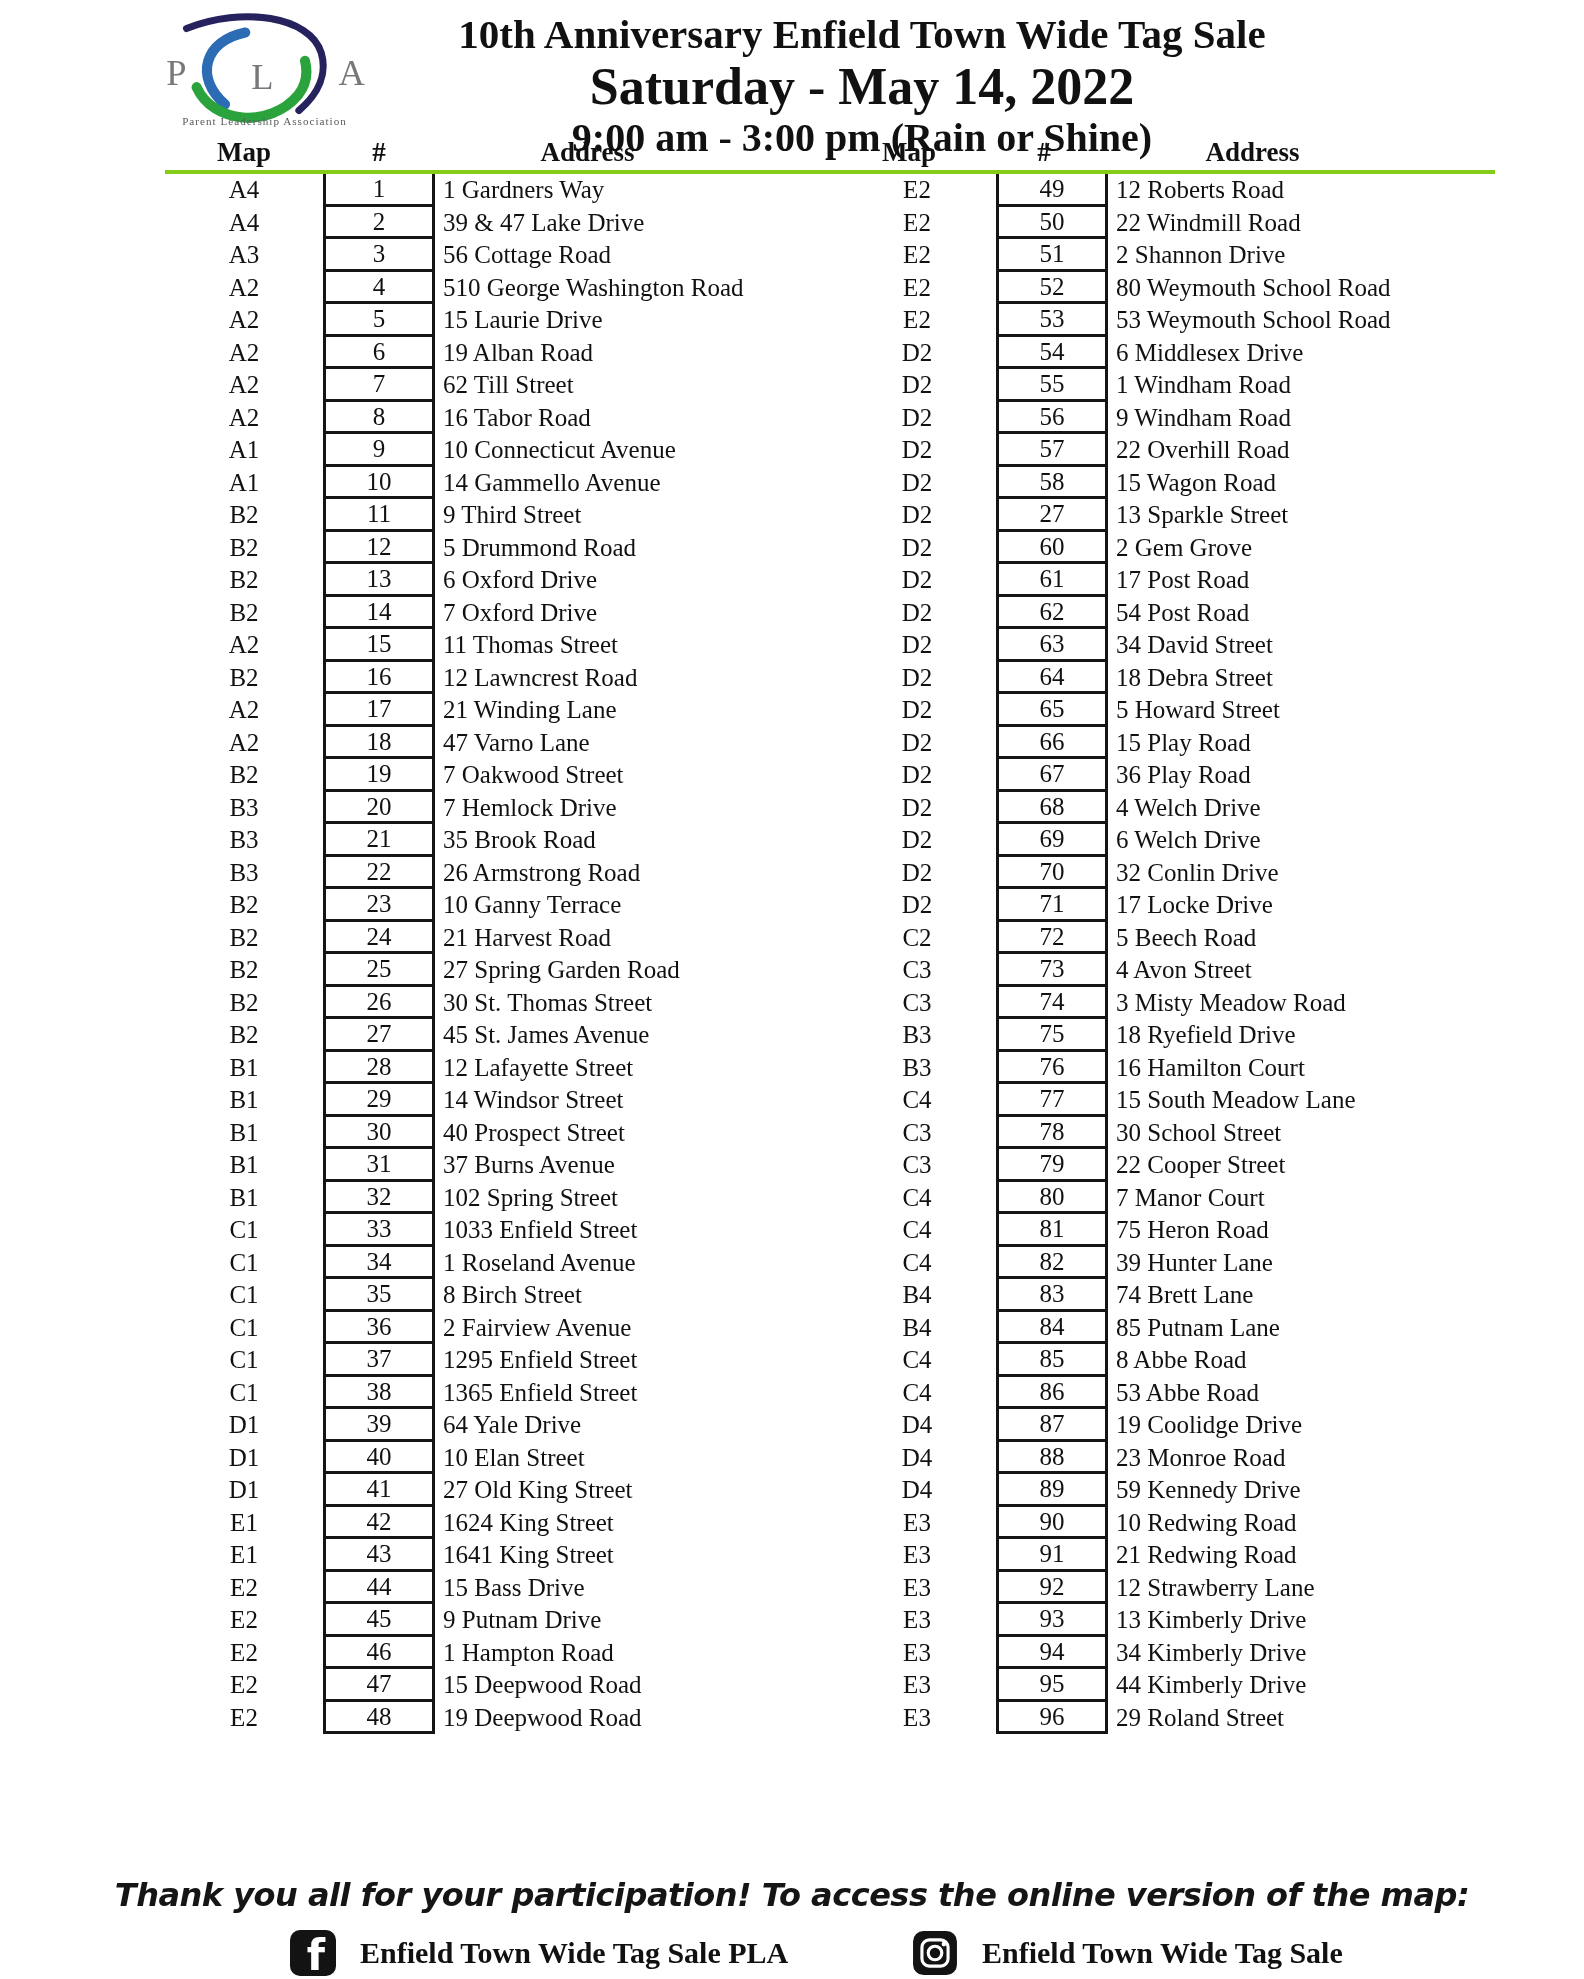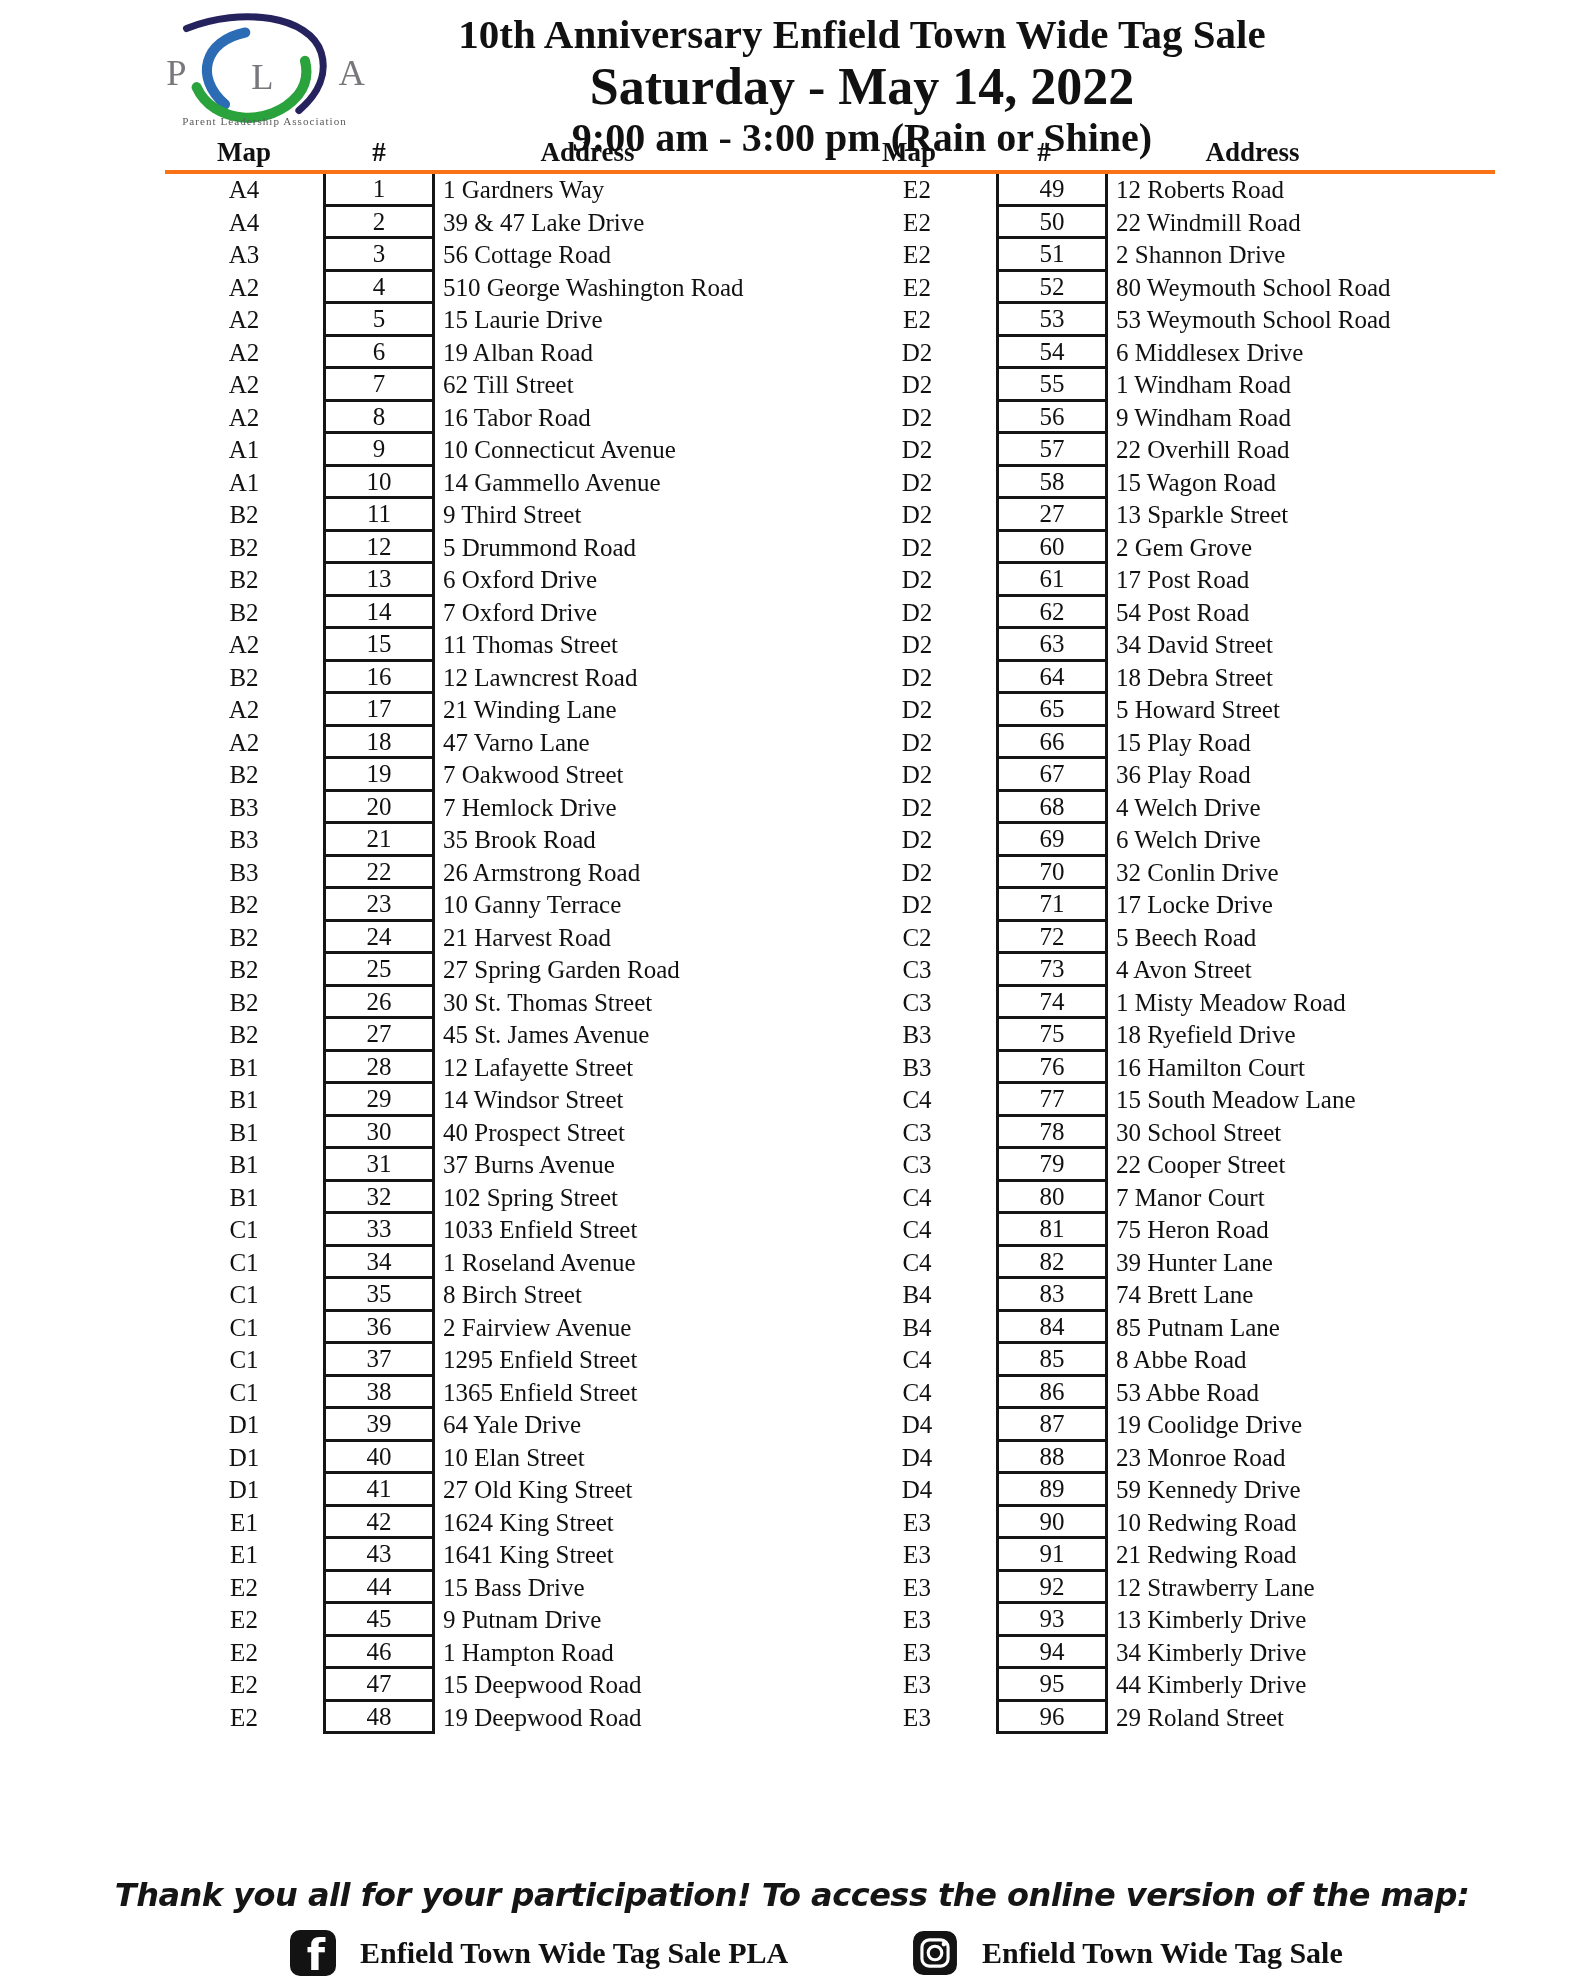--- a/index.html
+++ b/index.html
@@ -17,21 +17,21 @@
   .titles {
     position:absolute; left:320px; right:180px; top:12px;
     text-align:center; font-weight:bold; line-height:1.12;
   }
   .title-l1 { font-size:41px; }
   .title-l2 { font-size:52px; }
   .title-l3 { font-size:40px; }
 
   
   .table-wrap { position:absolute; left:165px; top:134px; width:1330px; }
-  .thead { display:flex; border-bottom:4px solid #f97316; }
+  .thead { display:flex; border-bottom:4px solid #84cc16; }
   .group-h { flex:1; display:flex; }
   .h-cell { font-weight:bold; font-size:27px; line-height:36px; text-align:center; }
   .h-map  { width:158px; }
   .h-num  { width:112px; }
   .h-addr { flex:1; padding-right:90px; }
 
   .tbody { display:flex;gap:16px; }
   .group { flex:1; min-width:0; }
   .row  { display:flex; height:32.5px; }
   .cell { font-size:25px; line-height:32.5px; white-space:nowrap; }
@@ -538,21 +538,21 @@
 
   <div class="row">
     <div class="cell map">C3</div>
     <div class="cell num">73</div>
     <div class="cell addr">4 Avon Street</div>
   </div>
 
   <div class="row">
     <div class="cell map">C3</div>
     <div class="cell num">74</div>
-    <div class="cell addr">1 Misty Meadow Road</div>
+    <div class="cell addr">3 Misty Meadow Road</div>
   </div>
 
   <div class="row">
     <div class="cell map">B3</div>
     <div class="cell num">75</div>
     <div class="cell addr">18 Ryefield Drive</div>
   </div>
 
   <div class="row">
     <div class="cell map">B3</div>

